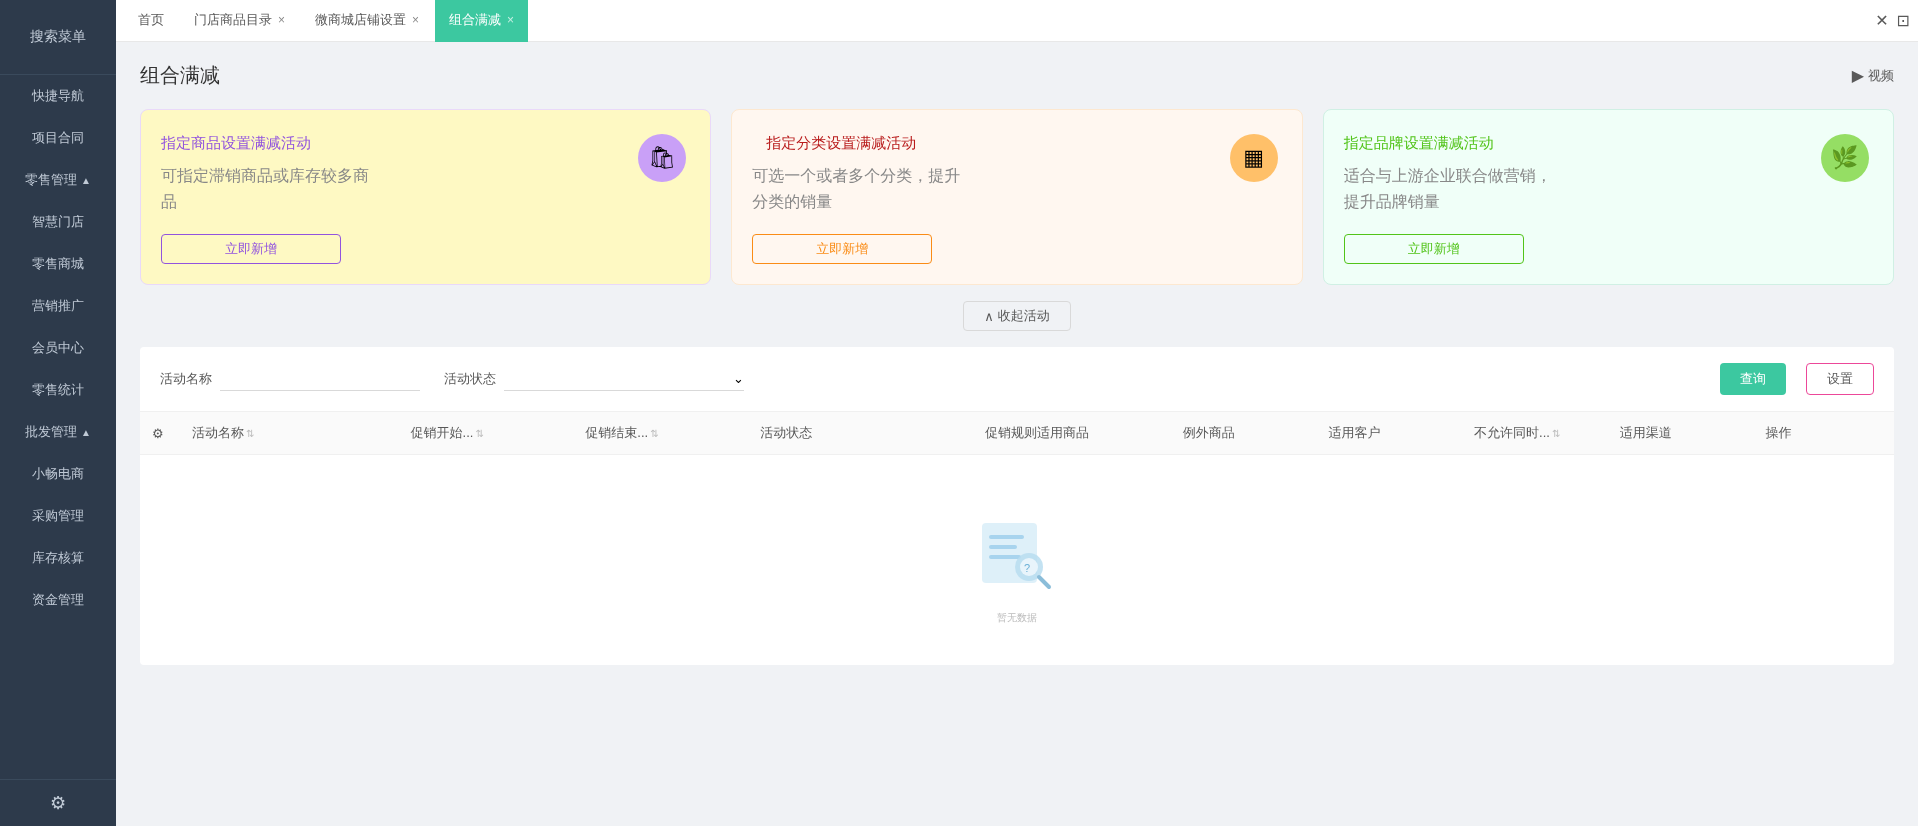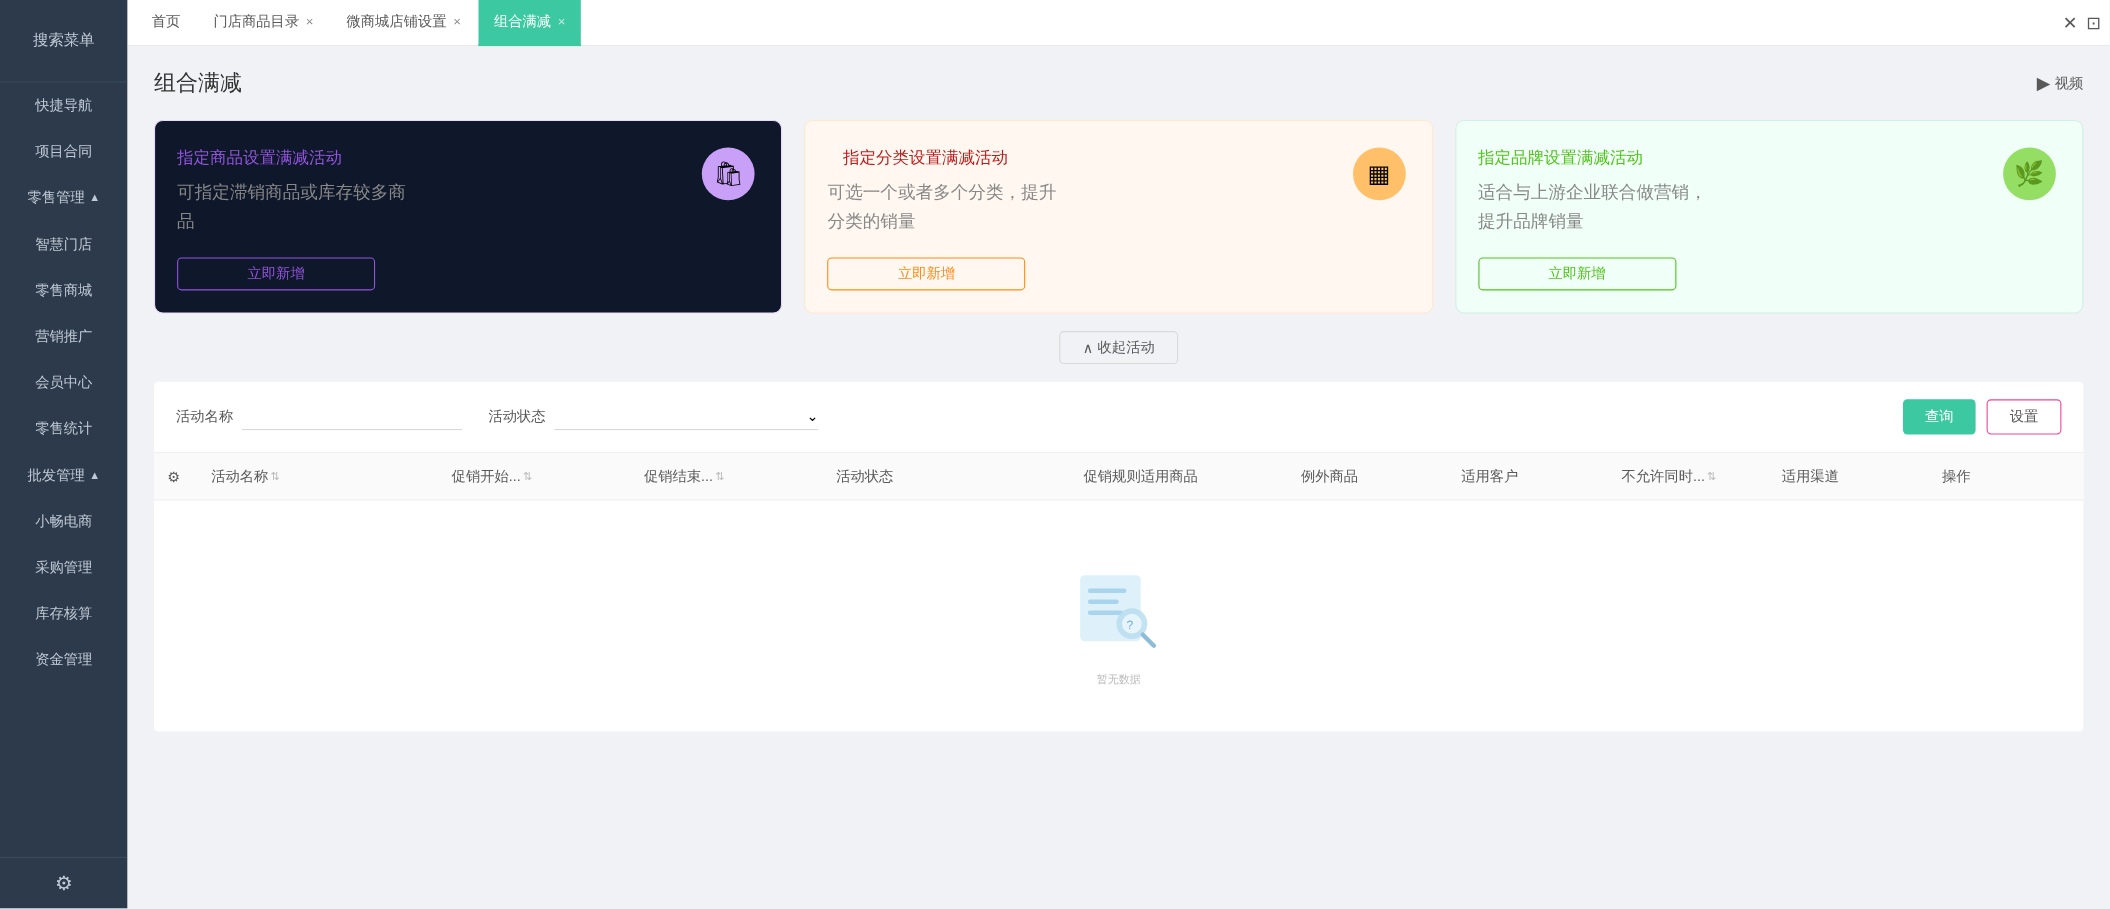--- a/index.html
+++ b/index.html
@@ -126,21 +126,21 @@
       grid-template-columns: 1fr 1fr 1fr;
       gap: 20px;
       margin-bottom: 16px;
     }
     .activity-card {
       border-radius: 8px;
       padding: 24px 20px 20px;
       position: relative;
       min-height: 160px;
     }
-    .card-purple { background: #0f172a; border: 1px solid #e9d9f9; }
+    .card-purple { background: #fef9c3; border: 1px solid #e9d9f9; }
     .card-orange { background: #fff7f0; border: 1px solid #fde8d0; }
     .card-green { background: #f0fff8; border: 1px solid #d0f0e4; }
 
     .card-title {
       font-size: 15px;
       font-weight: 500;
       margin-bottom: 10px;
     }
     .card-purple .card-title { color: #9254de; }
     .card-orange .card-title { color: #b91c1c; margin-left: 14px; }
@@ -226,21 +226,21 @@
       align-items: center;
       gap: 4px;
       border: none;
       border-bottom: 1px solid #d9d9d9;
       padding: 4px 0;
       min-width: 240px;
       cursor: pointer;
       justify-content: space-between;
     }
     .filter-select-text { font-size: 13px; color: #bbb; }
-    .filter-actions { margin-left: auto; display: flex; gap: 10px; }
+    .filter-actions { margin-left: auto; display: flex; gap: 20px; }
     .btn-query {
       background: #3cc8a0;
       color: #fff;
       border: none;
       border-radius: 4px;
       padding: 6px 20px;
       font-size: 13px;
       cursor: pointer;
     }
     .btn-setting {

